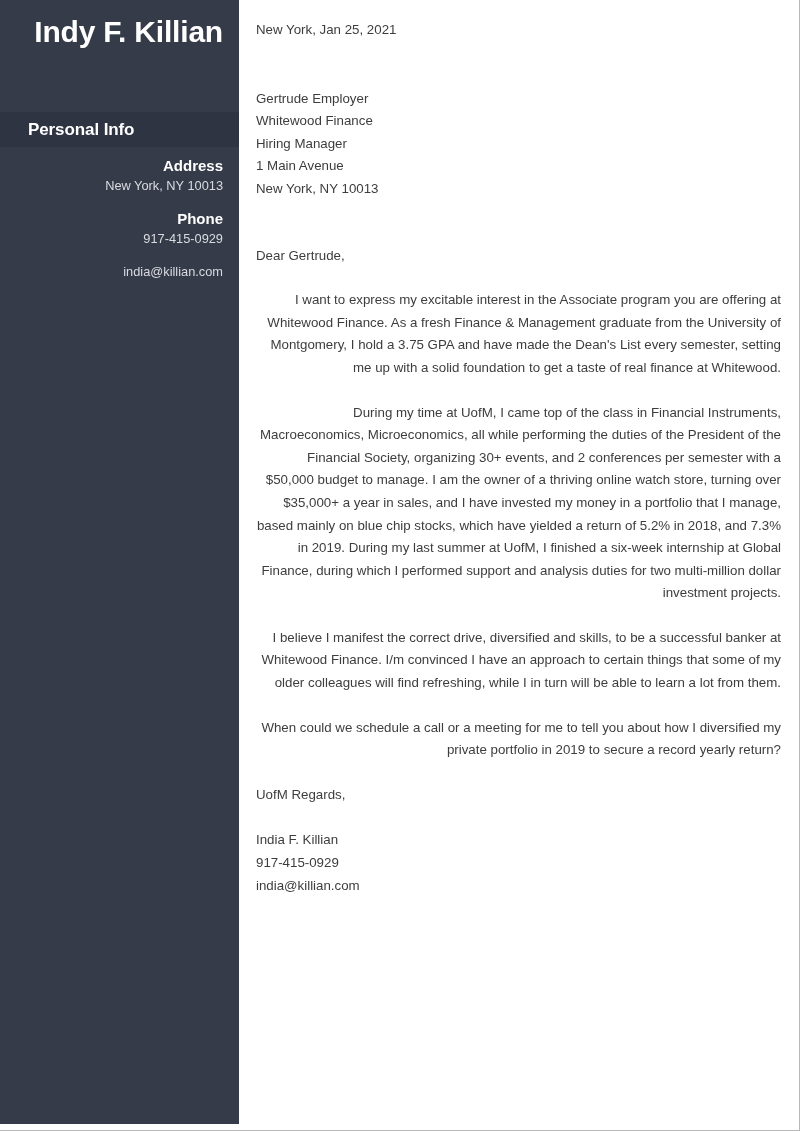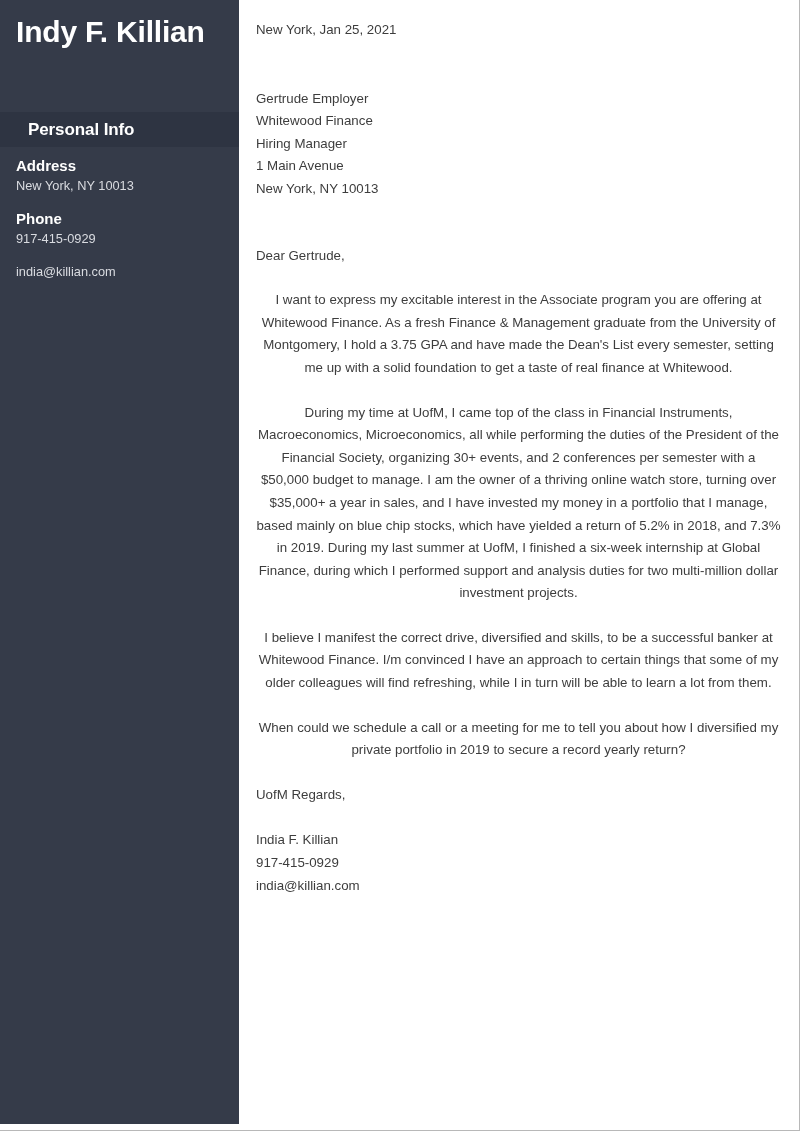--- a/index.html
+++ b/index.html
@@ -23,20 +23,21 @@
   }
   
   .sidebar {
     position: absolute;
     left: 0;
     top: 0;
     width: 239px;
     height: 1124px;
     background: #353b49;
     box-sizing: border-box;
+    text-align: right;
   }
   .sidebar-name {
     color: #ffffff;
     font-size: 30px;
     font-weight: bold;
     line-height: 36px;
     letter-spacing: -0.2px;
     padding: 14px 16px 0 16px;
     margin: 0;
   }
@@ -103,21 +104,21 @@
     margin-bottom: 44px;
   }
   .block-salutation {
     margin-bottom: 22px;
   }
   .para {
     color: #3d3d3d;
     font-size: 13.3px;
     line-height: 22.6px;
     margin: 0 0 22px 0;
-    text-align: center;
+    text-align: right;
   }
   .block-signoff {
     margin-bottom: 23px;
   }
   .block-signature {
     margin-bottom: 0;
   }
 </style>
 </head>
 <body>

